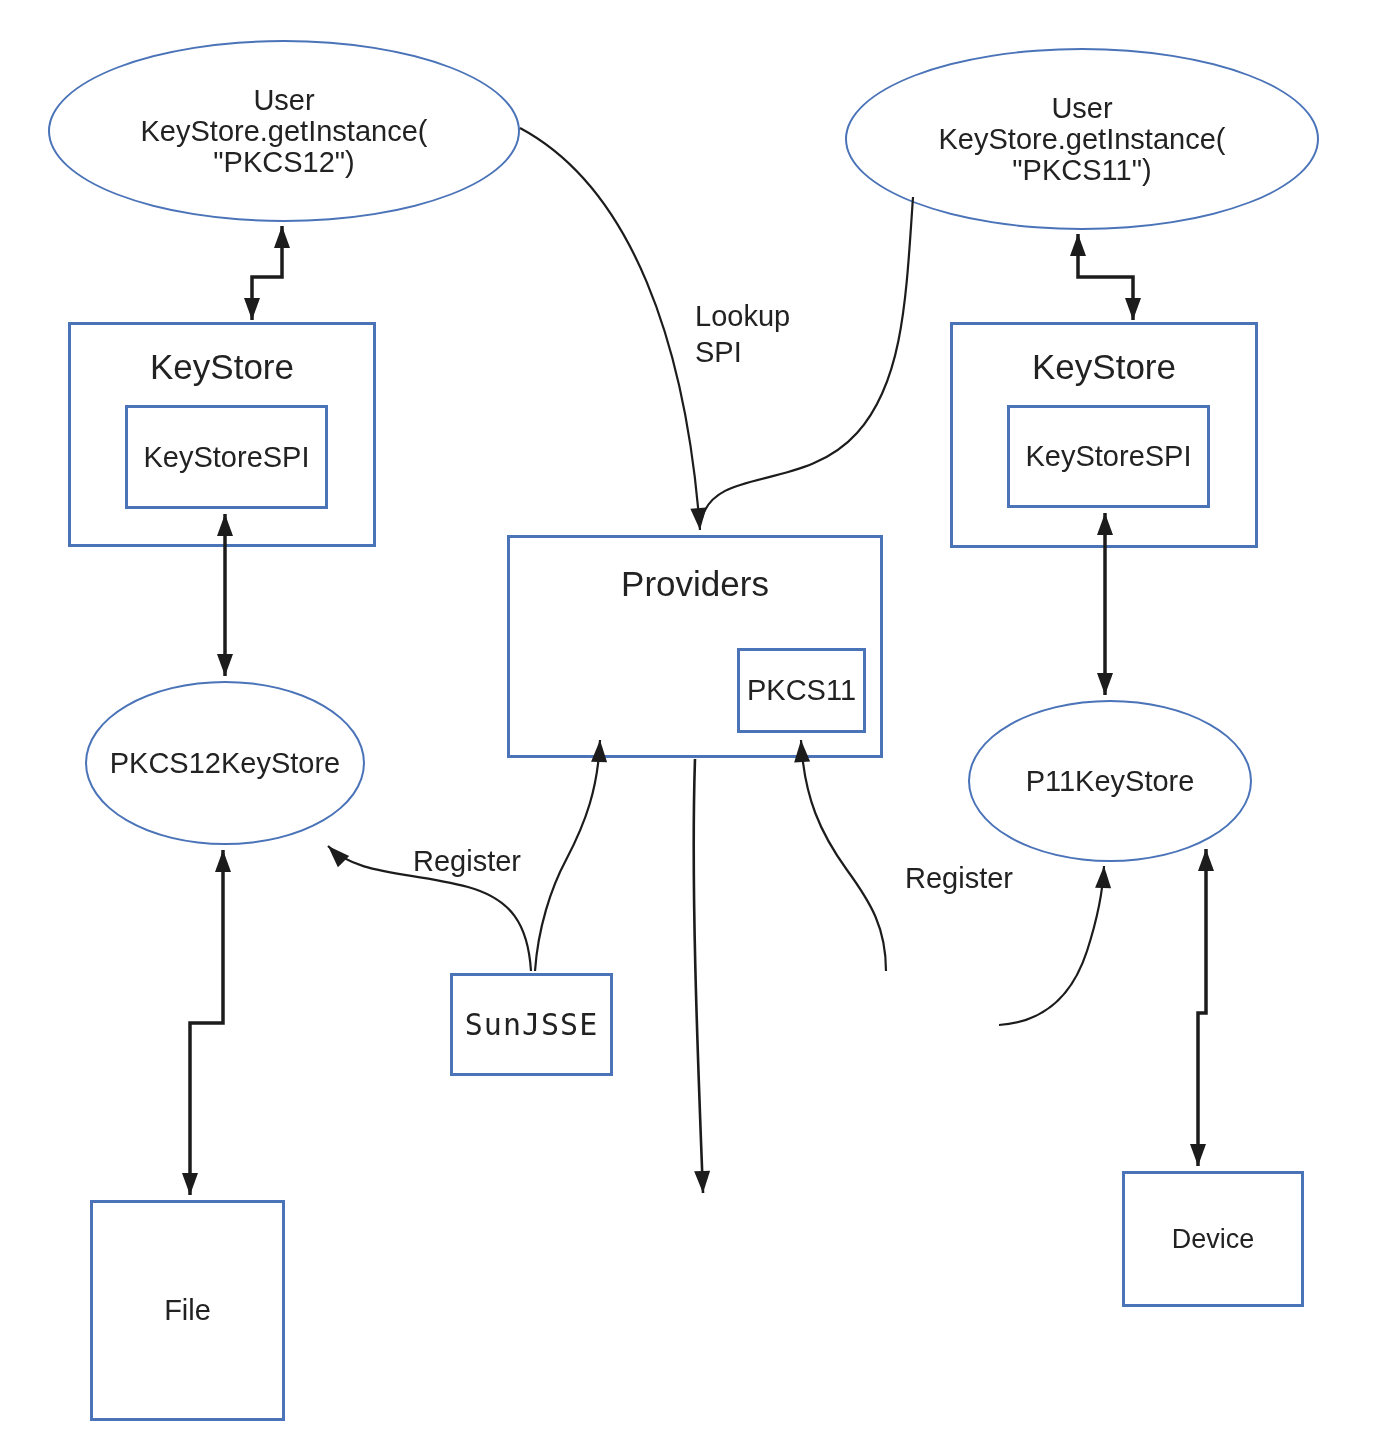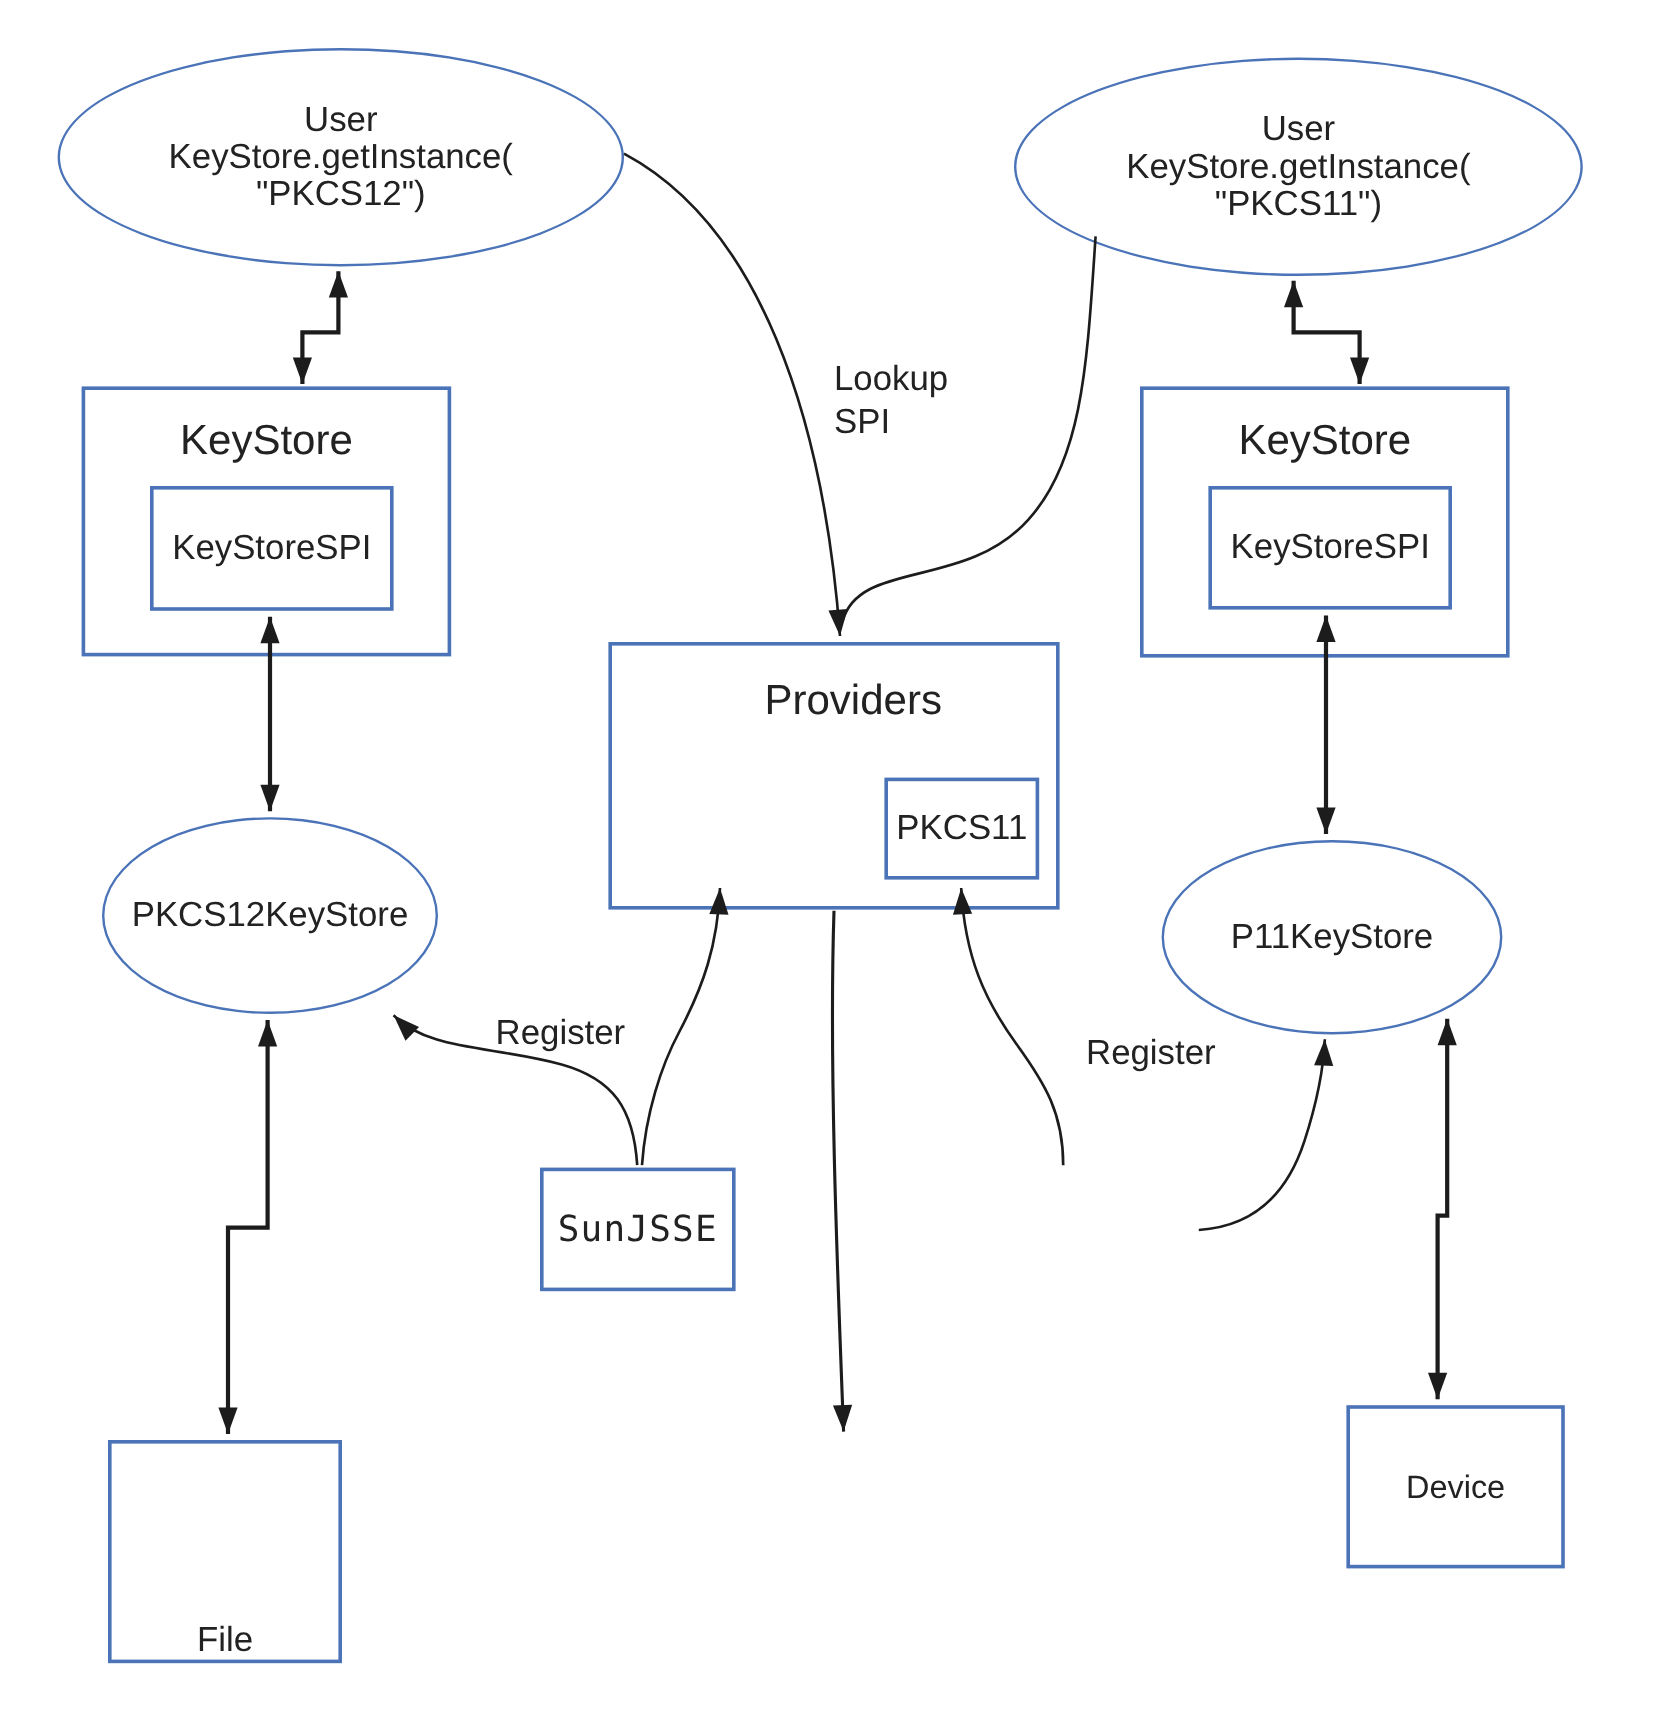--- a/index.html
+++ b/index.html
@@ -101,38 +101,38 @@
   </div>
 
   <div class="node" style="left:950px;top:322px;width:308px;height:226px;">
     <span class="top-label">KeyStore</span>
   </div>
   <div class="node center" style="left:1007px;top:405px;width:203px;height:103px;">
     <span class="label">KeyStoreSPI</span>
   </div>
 
   <div class="node" style="left:507px;top:535px;width:376px;height:223px;">
-    <span class="top-label" style="padding-top:26px;margin-left:16px;">Providers</span>
+    <span class="top-label" style="padding-top:26px;">Providers</span>
   </div>
   <div class="node center" style="left:737px;top:648px;width:129px;height:85px;">
     <span class="label">PKCS11</span>
   </div>
 
   <div class="node ellipse" style="left:85px;top:681px;width:280px;height:164px;">
     <span class="label">PKCS12KeyStore</span>
   </div>
   <div class="node ellipse" style="left:968px;top:700px;width:284px;height:162px;">
     <span class="label">P11KeyStore</span>
   </div>
 
   <div class="node center" style="left:450px;top:973px;width:163px;height:103px;">
     <span class="label mono">SunJSSE</span>
   </div>
 
-  <div class="node center" style="left:90px;top:1200px;width:195px;height:186px;align-items:flex-end;">
+  <div class="node center" style="left:90px;top:1200px;width:195px;height:221px;">
     <span class="label">File</span>
   </div>
   <div class="node center" style="left:1122px;top:1171px;width:182px;height:136px;align-items:center;">
     <span class="label" style="font-size:27px;">Device</span>
   </div>
 
   <div class="edge-label" style="left:695px;top:298px;">Lookup
 SPI</div>
   <div class="edge-label" style="left:413px;top:843px;">Register</div>
   <div class="edge-label" style="left:905px;top:860px;">Register</div>

